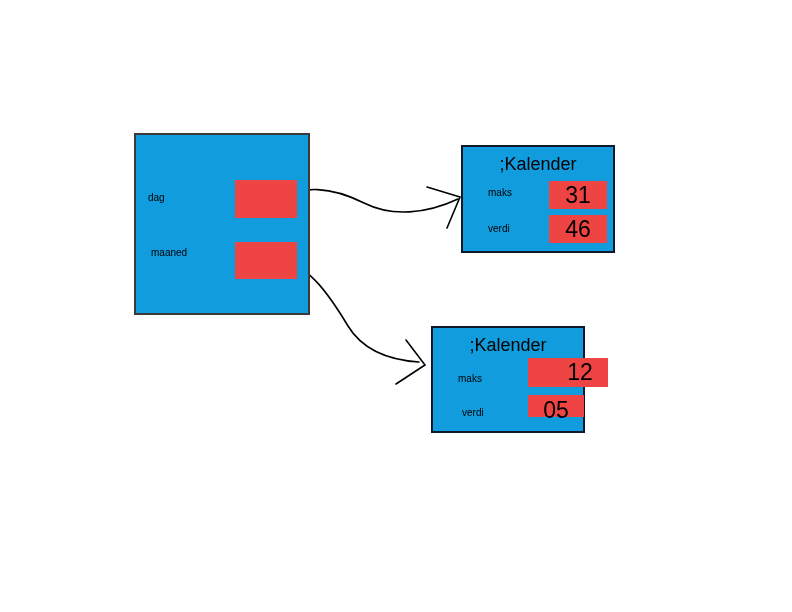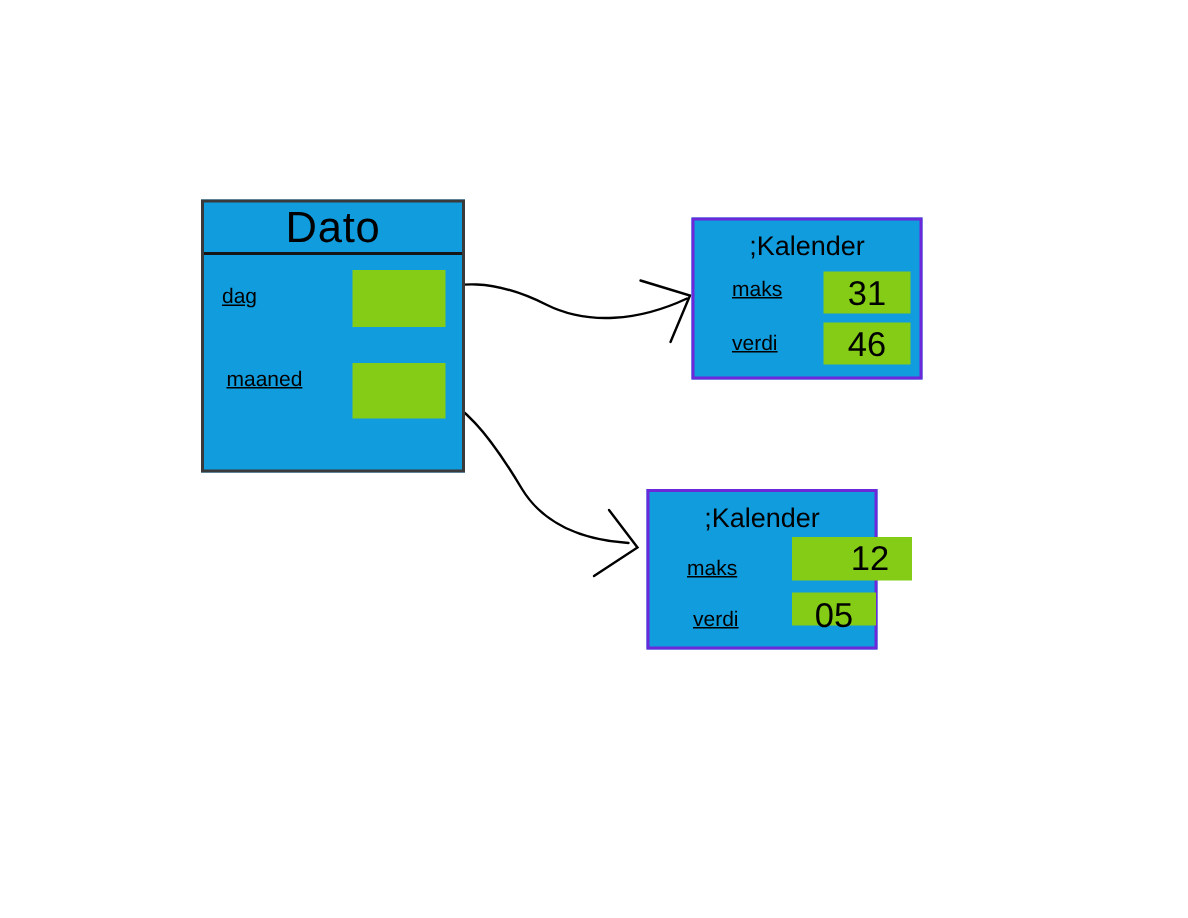--- a/index.html
+++ b/index.html
@@ -31,39 +31,38 @@
   .dato-title {
     position: absolute;
     left: 0; right: 0; top: 0;
     height: 33px;
     border-bottom: 2px solid #161616;
     text-align: center;
     font-size: 29px;
     line-height: 34px;
     letter-spacing: 0.5px;
   }
-  .kal-box { border: 2px solid #6d28d9; }
+  .kal-box { border: 2px solid #0f172a; }
   .kal1 { left: 461px; top: 145px; width: 154px; height: 108px; }
   .kal2 { left: 431px; top: 326px; width: 154px; height: 107px; }
   .kal-title {
     position: absolute;
     left: 0; right: 0; top: 7px;
     text-align: center;
     font-size: 18px;
   }
   .f-label {
     position: absolute;
-    font-size: 14px;
+    font-size: 10px;
     line-height: 13px;
     white-space: nowrap;
-    text-decoration: underline;
   }
   .slot {
     position: absolute;
-    background: #84cc16;
+    background: #ef4444;
   }
   .value-slot {
     text-align: center;
     font-size: 23px;
   }
   
   .dato-box .label-dag    { left: 12px;  top: 56px; }
   .dato-box .slot-dag     { left: 99px;  top: 45px;  width: 62px; height: 38px; }
   .dato-box .label-maaned { left: 15px;  top: 111px; }
   .dato-box .slot-maaned  { left: 99px;  top: 107px; width: 62px; height: 37px; }
@@ -86,21 +85,20 @@
   <svg class="arrows-layer" viewBox="0 0 792 612" xmlns="http://www.w3.org/2000/svg">
     <g stroke="#000000" stroke-width="1.6" fill="none" stroke-linecap="round">
       <path d="M 270 204 C 302 182, 334 188, 364 203 C 392 217, 426 214, 458 199"></path>
       <path d="M 427 187 L 460 197 L 447 228"></path>
       <path d="M 271 255 C 308 262, 330 296, 348 326 C 362 349, 388 360, 419 362"></path>
       <path d="M 406 340 L 425 365 L 396 384"></path>
     </g>
   </svg>
 
   <div class="obj dato-box">
-    <div class="dato-title">Dato</div>
     <div class="f-label label-dag">dag</div>
     <div class="slot slot-dag"></div>
     <div class="f-label label-maaned">maaned</div>
     <div class="slot slot-maaned"></div>
   </div>
 
   <div class="obj kal-box kal1">
     <div class="kal-title">;Kalender</div>
     <div class="f-label label-maks">maks</div>
     <div class="slot value-slot slot-maks">31</div>

